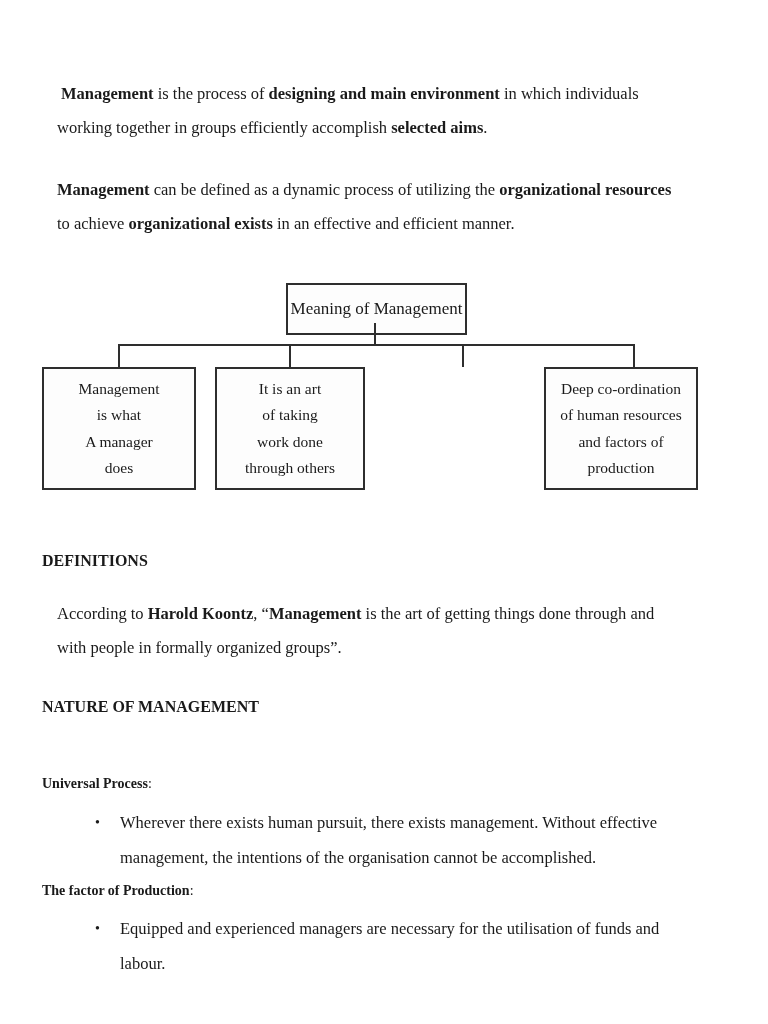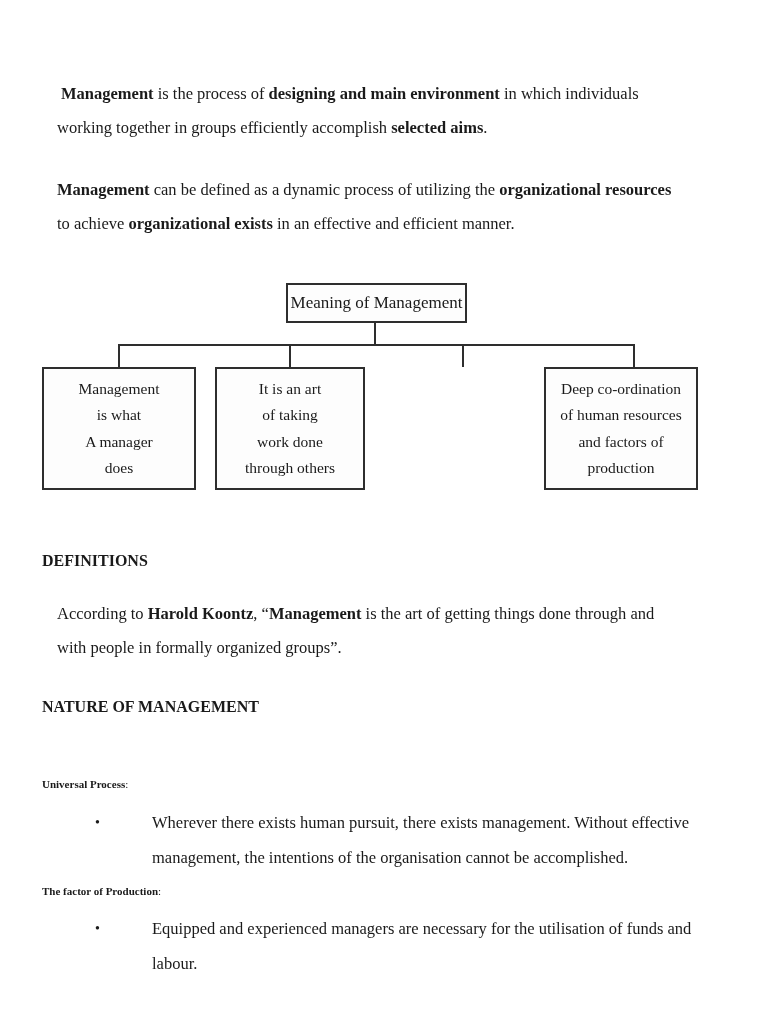--- a/index.html
+++ b/index.html
@@ -21,38 +21,38 @@
   #p2 { top: 158px; }
   #p3 { top: 582px; }
 
   .hd {
     position: absolute; left: 42px; margin: 0;
     font-size: 16px; font-weight: bold; line-height: 34px;
   }
   #h-def { top: 544px; }
   #h-nat { top: 690px; }
 
-  .label { position: absolute; left: 42px; margin: 0; font-size: 11px; line-height: 34px; }
+  .label { position: absolute; left: 42px; margin: 0; font-size: 14px; line-height: 34px; }
   #lab1 { top: 767px; }
   #lab2 { top: 874px; }
 
   .bullet {
     position: absolute; left: 95px; width: 625px;
     display: flex; align-items: flex-start;
     font-size: 16.5px; line-height: 34.5px;
   }
   #bl1 { top: 806px; }
   #bl2 { top: 912px; }
   .dot { width: 25px; flex: 0 0 25px; font-size: 14px; line-height: 34.5px; }
-  .btxt { flex: 1; white-space: pre-line; margin-left: 32px; }
+  .btxt { flex: 1; white-space: pre-line; }
 
   
   #diagram { position: absolute; left: 42px; top: 283px; width: 670px; height: 207px; }
   .tbox {
-    position: absolute; left: 244px; top: 0; width: 181px; height: 40px;
+    position: absolute; left: 244px; top: 0; width: 181px; height: 52px;
     border: 2px solid #2e2e2e; box-sizing: border-box; background: #fdfdfd;
     display: flex; align-items: center; justify-content: center;
     font-size: 17px;
   }
   .line { position: absolute; background: #2e2e2e; }
   .stem { left: 332px; top: 40px; width: 2px; height: 21px; }
   .bus  { left: 76px;  top: 61px; width: 517px; height: 2px; }
   .drop { top: 63px; width: 2px; height: 21px; }
   .d1 { left: 76px; } .d2 { left: 247px; } .d3 { left: 420px; } .d4 { left: 591px; }
   .dbox {

